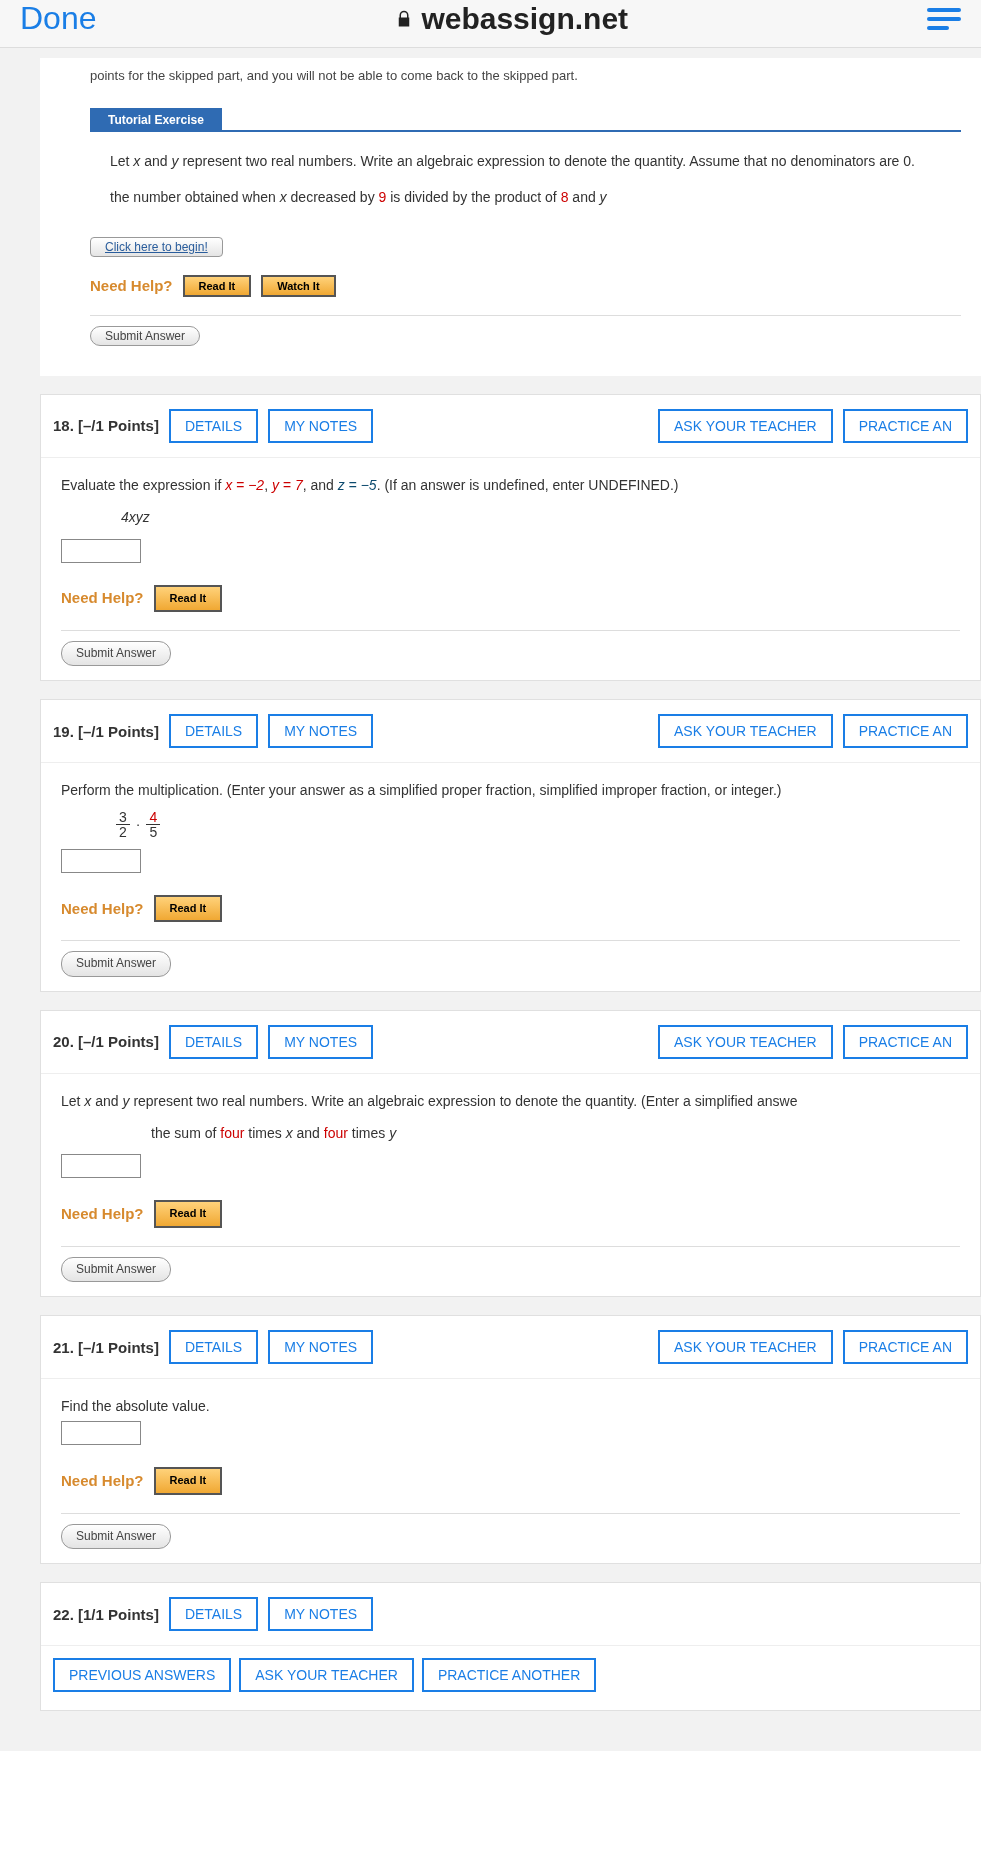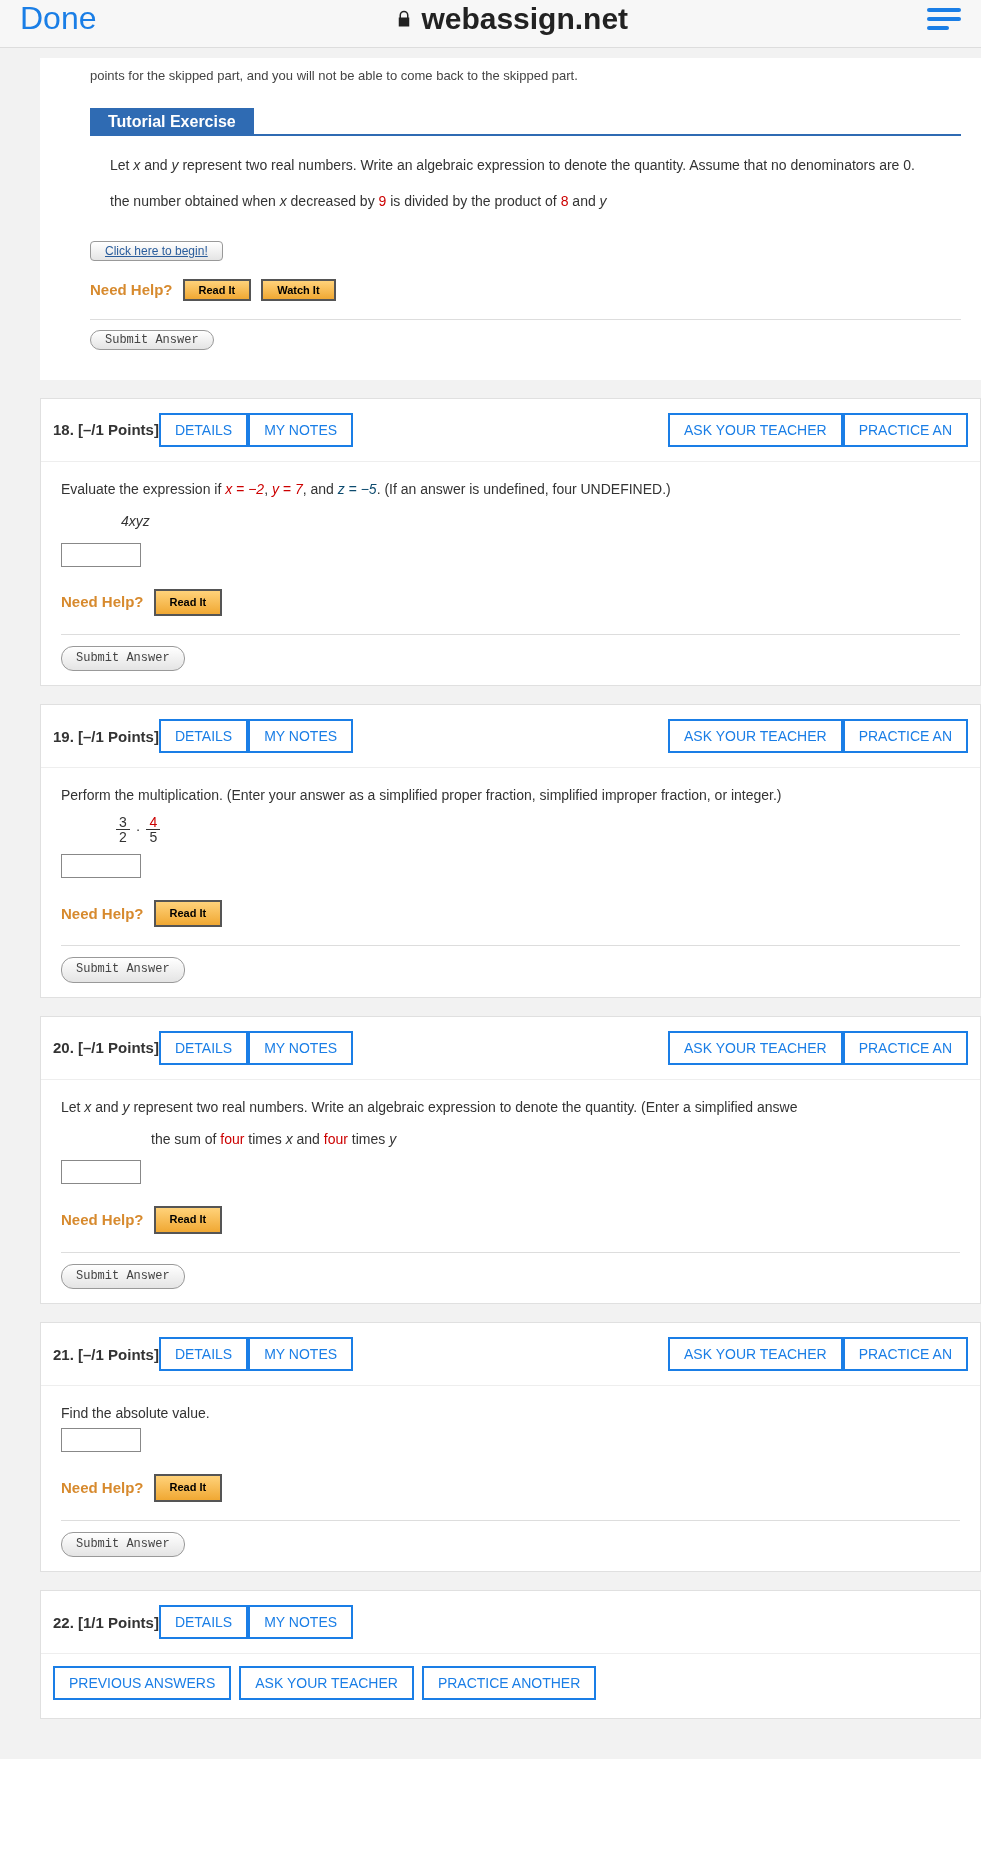--- a/index.html
+++ b/index.html
@@ -7,35 +7,35 @@
   .topbar { display: flex; align-items: center; justify-content: space-between; padding: 0 20px 10px 20px; border-bottom: 1px solid #ddd; background:#f7f7f7; }
   .done { color: #1a7ee6; font-size: 32px; font-weight: 400; }
   .site { display:flex; align-items:center; gap:8px; font-size: 30px; font-weight: 700; color:#222; }
   .lockicon { width:18px; height:22px; }
   .menu-icon { display:flex; flex-direction:column; gap:5px; }
   .menu-icon span { display:block; height:4px; background:#1a7ee6; border-radius:2px; }
   .menu-icon span:nth-child(1){width:34px;} .menu-icon span:nth-child(2){width:34px;} .menu-icon span:nth-child(3){width:22px;}
   .page { padding: 10px 0 40px 0; background:#f2f2f2; }
   .intro { background:#fff; margin:0 0 0 40px; padding:10px 20px 20px 50px; font-size:13px; color:#333; }
   .tutorial-bar { margin-top:25px; }
-  .tutorial-tab { display:inline-block; background:#2f6bb3; color:#fff; font-weight:bold; font-size:16px; padding:5px 18px; }
+  .tutorial-tab { display:inline-block; background:#2f6bb3; color:#fff; font-weight:bold; font-size:12px; padding:5px 18px; }
   .tutorial-line { border-bottom:2px solid #2f6bb3; margin-top:-2px; }
   .tutorial-body { padding:18px 20px 8px 20px; font-size:14px; line-height:1.6; }
   .tutorial-center { text-align:left; margin-top:14px; font-size:14px; }
   .red { color:#c00; }
   .ital { font-style:italic; }
   .blue { color:#1a5ea8; }
   .pillbtn { display:inline-block; border:1px solid #999; background:linear-gradient(#fff,#e4e4e4); border-radius:4px; padding:2px 14px; font-size:12px; color:#555; cursor:pointer; margin:20px 0 10px 0; }
   .pillbtn.u { text-decoration:underline; color:#2a5d9c; }
   .needhelp { color:#d78a2e; font-weight:bold; font-size:15px; margin:8px 0 14px 0; display:flex; align-items:center; gap:10px; }
   .goldbtn { display:inline-block; background:linear-gradient(#ffd27a,#f0a833); border:2px solid #555; color:#000; font-weight:bold; font-size:11px; padding:3px 14px; cursor:pointer; }
   .submit-row { border-top:1px solid #ddd; padding:10px 0 10px 0; margin-top:18px; }
-  .submitbtn { display:inline-block; border:1px solid #999; background:linear-gradient(#fff,#e4e4e4); border-radius:12px; padding:2px 14px; font-size:12px; color:#444; cursor:pointer;font-family:Liberation Mono, monospace; }
+  .submitbtn { display:inline-block; border:1px solid #999; background:linear-gradient(#fff,#e4e4e4); border-radius:12px; padding:2px 14px; font-size:12px; color:#444; cursor:pointer; }
   .qblock { background:#fff; margin:18px 0 0 40px; border:1px solid #e0e0e0; }
-  .qhead { display:flex; align-items:center; padding:14px 12px; border-bottom:1px solid #eee; flex-wrap:wrap; }
+  .qhead { display:flex; align-items:center; gap:10px; padding:14px 12px; border-bottom:1px solid #eee; flex-wrap:wrap; }
   .qnum-label { font-weight:bold; font-size:15px; }
   .outlinebtn { border:2px solid #1a7ee6; color:#1a7ee6; background:#fff; font-weight:400; font-size:14px; padding:7px 14px; cursor:pointer; }
   .spacer { flex:1; }
   .qbody { padding:16px 20px 4px 20px; font-size:14px; line-height:1.6; }
   .exprline { margin:10px 0 6px 60px; font-style:italic; font-size:14px; }
   .answerbox { width:80px; height:24px; border:1px solid #888; margin:4px 0 14px 0; }
   .answerbox.wide { width:80px; }
   .frac { display:inline-flex; flex-direction:column; align-items:center; font-size:14px; line-height:1; vertical-align:middle; }
   .frac .num { border-bottom:1px solid #333; padding:0 3px; }
   .frac .den { padding:0 3px; }
@@ -95,21 +95,21 @@
     <div class="qhead">
       <span class="qnum-label"><span>18.</span> <span>[–/1 Points]</span></span>
       <span class="outlinebtn">DETAILS</span>
       <span class="outlinebtn">MY NOTES</span>
       <span class="spacer"></span>
       <span class="outlinebtn">ASK YOUR TEACHER</span>
       <span class="outlinebtn">PRACTICE AN</span>
     </div>
     <div class="qbody">
       <div>
-        <span>Evaluate the expression if </span><span class="ital blue" style="color:#c00">x = −2</span><span>, </span><span class="ital" style="color:#c00">y = 7</span><span>, and </span><span class="ital" style="color:#0c4a6e">z = −5</span><span>. (If an answer is undefined, four UNDEFINED.)</span>
+        <span>Evaluate the expression if </span><span class="ital blue" style="color:#c00">x = −2</span><span>, </span><span class="ital" style="color:#c00">y = 7</span><span>, and </span><span class="ital" style="color:#0c4a6e">z = −5</span><span>. (If an answer is undefined, enter UNDEFINED.)</span>
       </div>
       <div class="exprline">4xyz</div>
       <input class="answerbox" style="">
       <div class="needhelp">
         <span>Need Help?</span>
         <span class="goldbtn">Read It</span>
       </div>
       <div class="submit-row"><span class="submitbtn">Submit Answer</span></div>
     </div>
   </div>

